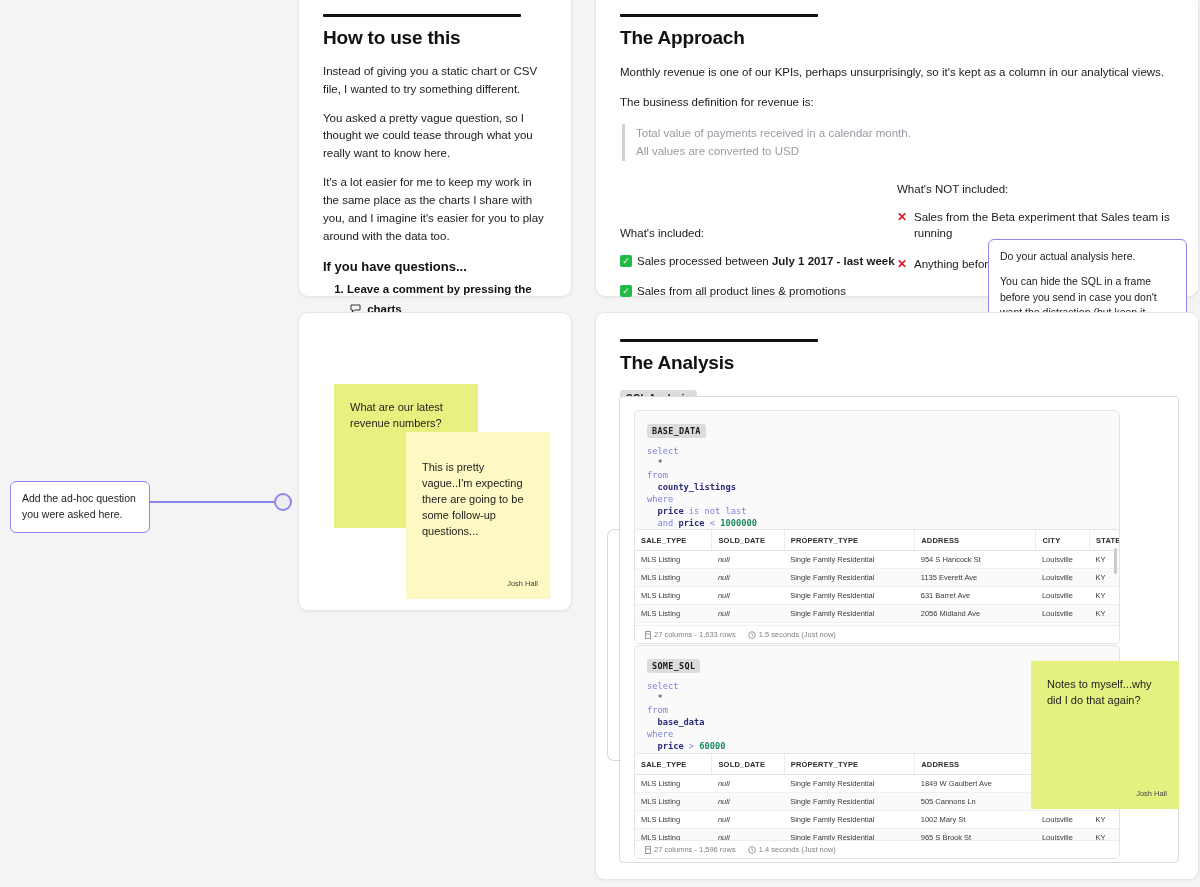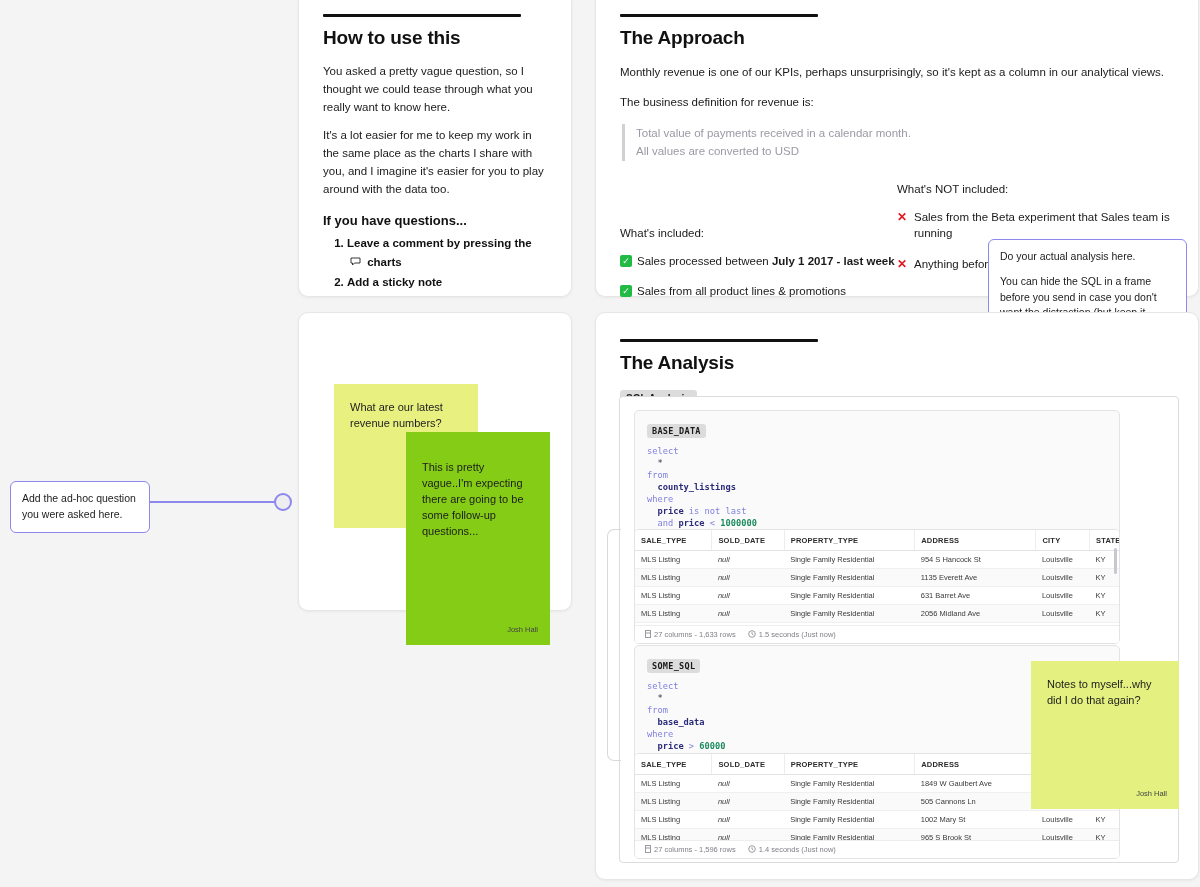--- a/index.html
+++ b/index.html
@@ -60,21 +60,21 @@
   .bullet-row { display: flex; gap: 5px; font-size: 11.5px; color: #1a1a1a; margin-bottom: 14px; line-height: 1.45; }
   .mark-ok { color: #fff; background: #21ba45; width: 12px; height: 12px; min-width: 12px; border-radius: 2px;
              font-size: 9px; line-height: 12px; text-align: center; margin-top: 2px; }
   .mark-no { color: #e01b24; font-size: 12px; font-weight: bold; min-width: 12px; margin-top: 0px; }
   .bold { font-weight: bold; }
 
   
   .sticky { position: absolute; padding: 16px 16px 10px; font-size: 11px; line-height: 1.45; color: #1d1d1d; }
   .sticky .author { position: absolute; right: 12px; bottom: 9px; font-size: 7.5px; color: #444; }
   #sticky-yellow-1 { left: 334px; top: 384px; width: 144px; height: 144px; background: #e8f080; }
-  #sticky-blue-1   { left: 406px; top: 432px; width: 144px; height: 213px; background: #84cc16; padding-top: 28px; }
+  #sticky-blue-1   { left: 406px; top: 432px; width: 144px; height: 167px; background: #fef9c3; padding-top: 28px; }
   #sticky-yellow-2 { left: 1031px; top: 661px; width: 148px; height: 148px; background: #e4f07f; }
 
   
   .callout {
     position: absolute; background: #ffffff; border: 1px solid #8d87ee; border-radius: 6px;
     padding: 9px 11px; font-size: 10.5px; line-height: 1.5; color: #1b1b1b;
   }
   #callout-adhoc { left: 10px; top: 481px; width: 140px; }
   #callout-analysis { left: 988px; top: 239px; width: 199px; }
   #callout-analysis p + p { margin-top: 9px; }
@@ -133,21 +133,21 @@
     font-size: 7.5px; color: #3a3a3a; padding: 4px 6px; border-bottom: 1px solid #f0f0f0;
     white-space: nowrap; overflow: hidden;
   }
   table.grid tr:nth-child(even) td { background: #fafafa; }
   td.null { color: #b4b4bb; font-style: italic; }
   .tbl-footer {
     position: absolute; left: 0; bottom: 0; width: 100%; background: #fff;
     border-top: 1px solid #ededed; font-size: 7.5px; color: #808088;
     padding: 4px 10px; display: flex; gap: 12px; align-items: center;
   }
-  .tbl-footer span { display: inline-flex; align-items: flex-start; gap: 3px; }
+  .tbl-footer span { display: inline-flex; align-items: center; gap: 3px; }
   .col-w1 { width: 66px; margin-top: 36px; } .col-w2 { width: 62px; } .col-w3 { width: 112px; }
   .col-w4 { width: 104px; } .col-w5 { width: 46px; } .col-w6 { width: 90px; }
 
   .vscroll {
     position: absolute; right: 2px; top: 18px; width: 3px; height: 26px;
     background: #c8c8d0; border-radius: 2px;
   }
   .bracket {
     position: absolute; left: 607px; top: 529px; width: 14px; height: 232px;
     border: 1.5px solid #d8d8de; border-right: none; border-radius: 7px 0 0 7px;
@@ -157,20 +157,21 @@
 <body>
 
 <div class="canvas">
 
   <div class="top-stub"></div>
 
   <div class="panel" id="panel-howto">
     <div class="pad">
       <div class="rule"></div>
       <h1 class="section-title">How to use this</h1>
+      <p class="body">Instead of giving you a static chart or CSV file, I wanted to try something different.</p>
       <p class="body">You asked a pretty vague question, so I thought we could tease through what you really want to know here.</p>
       <p class="body">It's a lot easier for me to keep my work in the same place as the charts I share with you, and I imagine it's easier for you to play around with the data too.</p>
       <h2 class="subhead">If you have questions...</h2>
       <ol class="qlist">
         <li>
           <span>Leave a comment by pressing the</span>
           <span class="chat-bubble-icon">
             <svg width="11" height="9" viewBox="0 0 11 9">
                 <path d="M1 1h9v5H4.5L2.5 8V6H1z" fill="none" stroke="#222" stroke-width="0.9" stroke-linejoin="round"></path>
               </svg>

